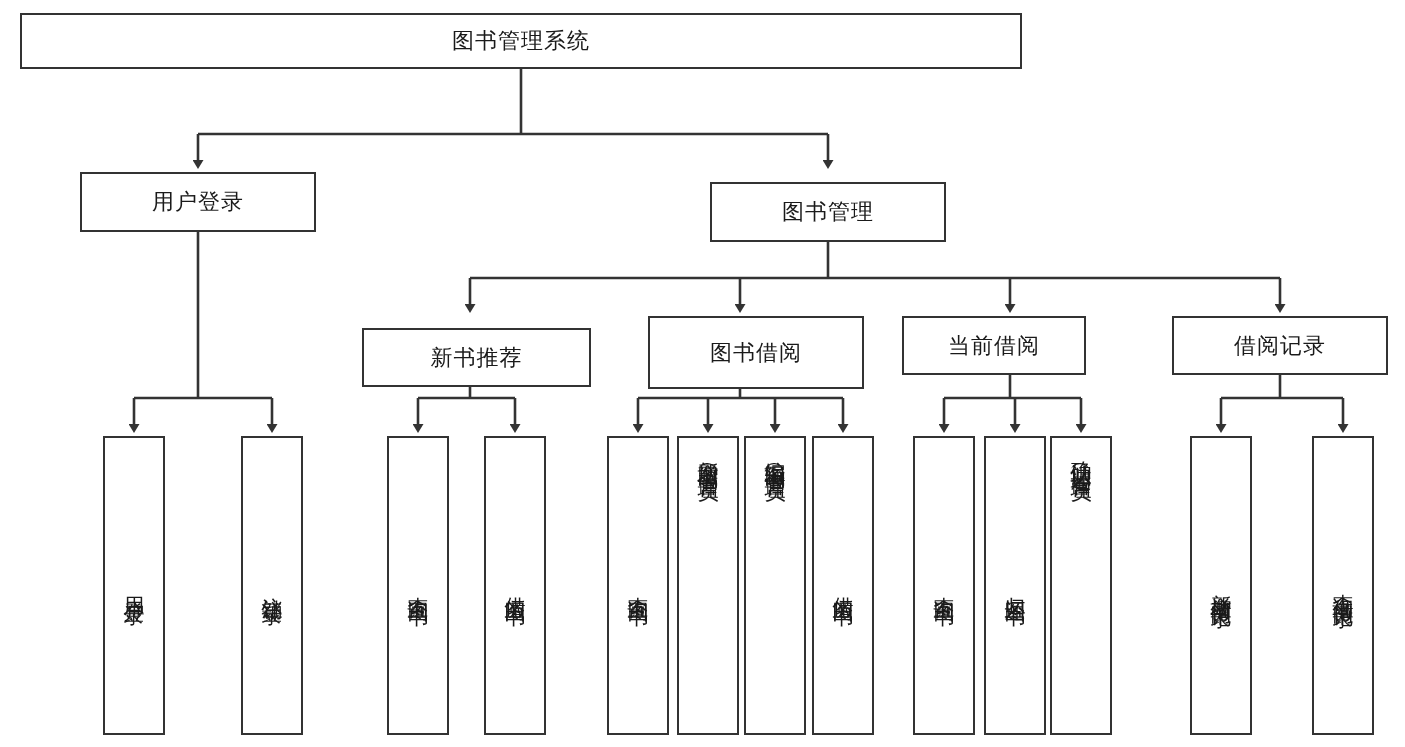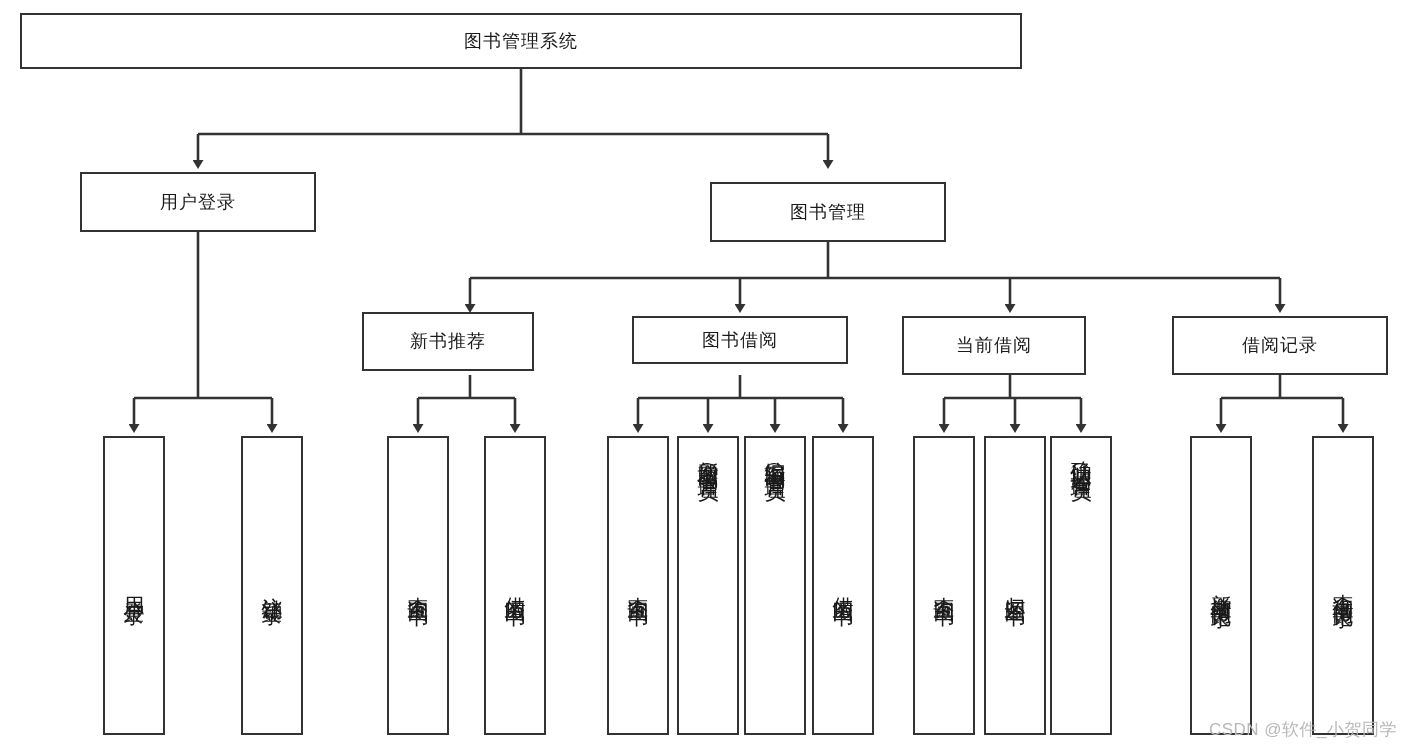--- a/index.html
+++ b/index.html
@@ -29,21 +29,21 @@
     position: absolute;
     box-sizing: border-box;
     background: #ffffff;
     border: 2px solid #333333;
     display: flex;
     align-items: center;
     justify-content: center;
     color: #1a1a1a;
   }
   .node.horiz {
-    font-size: 18px;
+    font-size: 22px;
     letter-spacing: 1px;
   }
   .node.vert {
     writing-mode: vertical-rl;
     text-orientation: upright;
     font-size: 21px;
     letter-spacing: 3px;
     justify-content: center;
     align-items: center;
     padding: 6px 0;
@@ -118,24 +118,24 @@
   <div id="node-layer">
       <div class="node horiz" style="left: 20px; top: 13px; width: 1002px; height: 56px;">
         <span class="node-label">图书管理系统</span>
       </div>
       <div class="node horiz" style="left: 80px; top: 172px; width: 236px; height: 60px;">
         <span class="node-label">用户登录</span>
       </div>
       <div class="node horiz" style="left: 710px; top: 172px; width: 236px; height: 60px; margin-top: 10px;">
         <span class="node-label">图书管理</span>
       </div>
-      <div class="node horiz" style="left: 362px; top: 312px; width: 172px; height: 59px; text-align: center;">
+      <div class="node horiz" style="left: 362px; top: 328px; width: 229px; height: 59px; text-align: center;">
         <span class="node-label">新书推荐</span>
       </div>
-      <div class="node horiz" style="left: 632px; top: 316px; width: 216px; height: 48px; justify-content: center;">
+      <div class="node horiz" style="left: 648px; top: 316px; width: 216px; height: 73px; justify-content: center;">
         <span class="node-label">图书借阅</span>
       </div>
       <div class="node horiz" style="left: 902px; top: 316px; width: 184px; height: 59px;">
         <span class="node-label">当前借阅</span>
       </div>
       <div class="node horiz" style="left: 1172px; top: 316px; width: 216px; height: 59px;">
         <span class="node-label">借阅记录</span>
       </div>
       <div class="node vert" style="left: 103px; top: 436px; width: 62px; height: 299px;">
         <span class="node-label">用户登录</span>
@@ -171,14 +171,13 @@
         <span class="node-label">确认归还（管理员）</span>
       </div>
       <div class="node vert" style="left: 1190px; top: 436px; width: 62px; height: 299px;">
         <span class="node-label">新增借阅记录</span>
       </div>
       <div class="node vert" style="left: 1312px; top: 436px; width: 62px; height: 299px;">
         <span class="node-label">查询借阅记录</span>
       </div>
     </div>
 
-  <div class="watermark">CSDN @软件_小贺同学</div>
 </div>
 
 </body></html>

